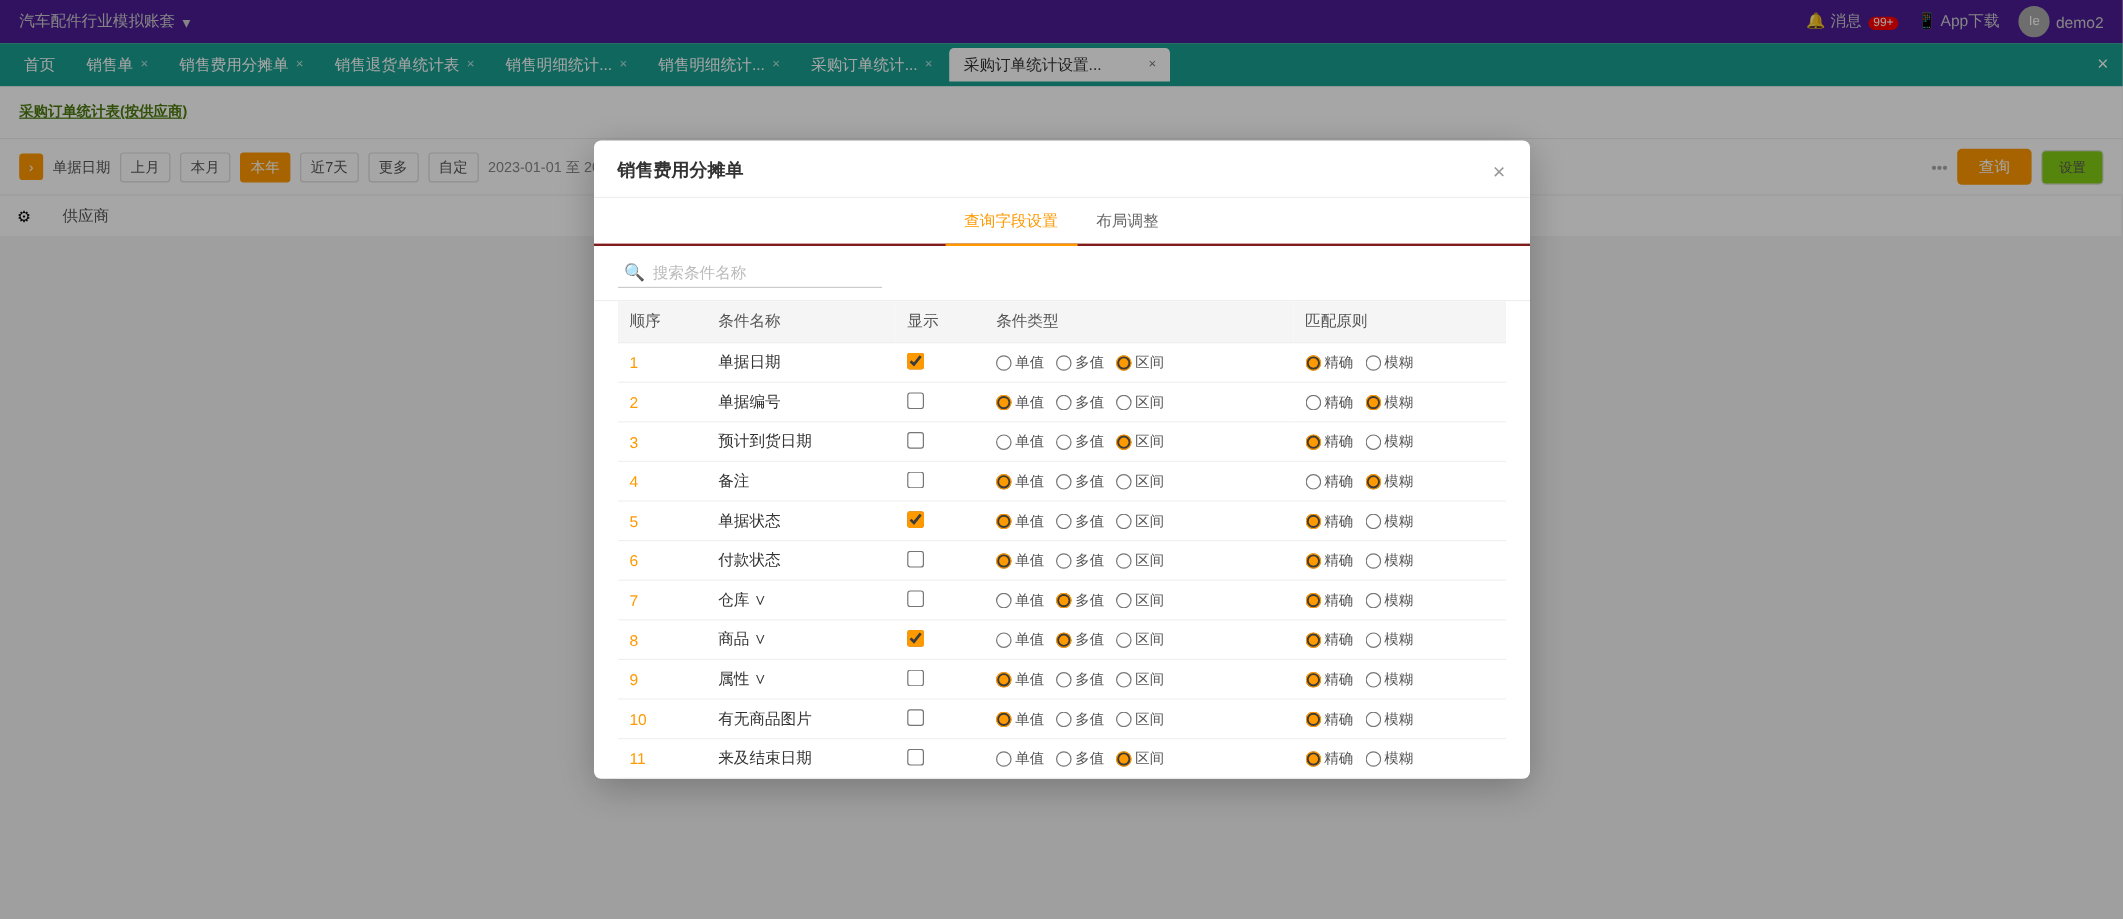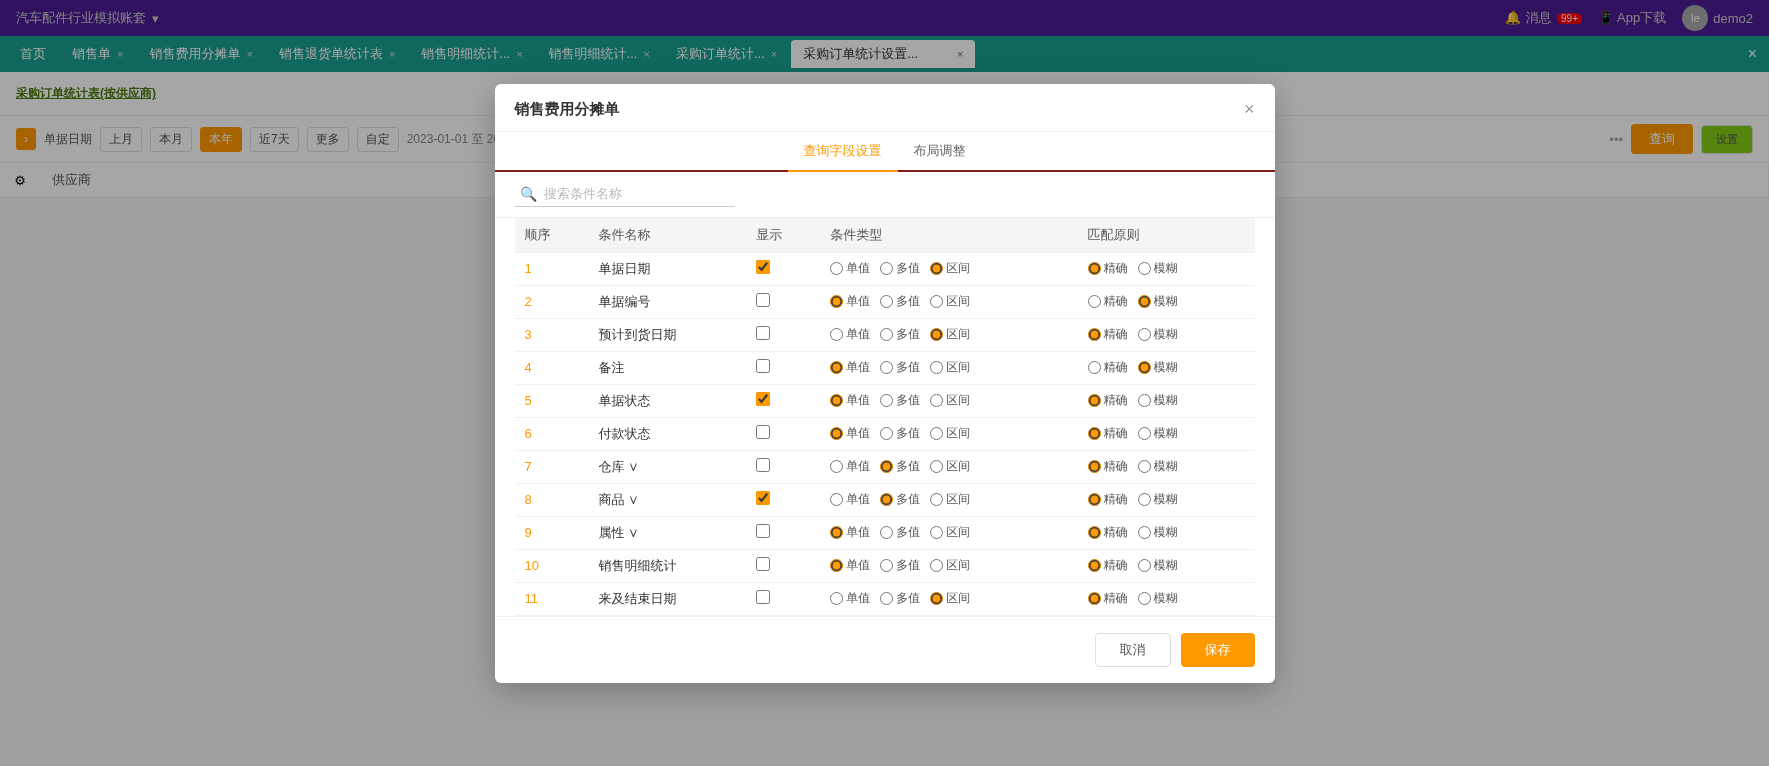--- a/index.html
+++ b/index.html
@@ -545,21 +545,21 @@
               </td>
               <td>
                 <div class="radio-group">
                   <label class="radio-label"><input type="radio" name="match_9" checked="" style="">精确</label>
                   <label class="radio-label"><input type="radio" name="match_9" style="">模糊</label>
                 </div>
               </td>
             </tr>
             <tr>
               <td><span class="order-num">10</span></td>
-              <td>销售明细统计</td>
+              <td>有无商品图片</td>
               <td><label class="check-label"><input type="checkbox" style=""></label></td>
               <td>
                 <div class="radio-group">
                   <label class="radio-label"><input type="radio" name="type_10" checked="" style="">单值</label>
                   <label class="radio-label"><input type="radio" name="type_10" style="">多值</label>
                   <label class="radio-label"><input type="radio" name="type_10" style="">区间</label>
                 </div>
               </td>
               <td>
                 <div class="radio-group">
@@ -583,18 +583,14 @@
                 <div class="radio-group">
                   <label class="radio-label"><input type="radio" name="match_11" checked="" style="">精确</label>
                   <label class="radio-label"><input type="radio" name="match_11" style="">模糊</label>
                 </div>
               </td>
             </tr>
           </tbody>
       </table>
     </div>
 
-    <div class="dialog-footer">
-      <button class="btn-cancel">取消</button>
-      <button class="btn-save">保存</button>
-    </div>
   </div>
 </div>
 
 </body></html>

